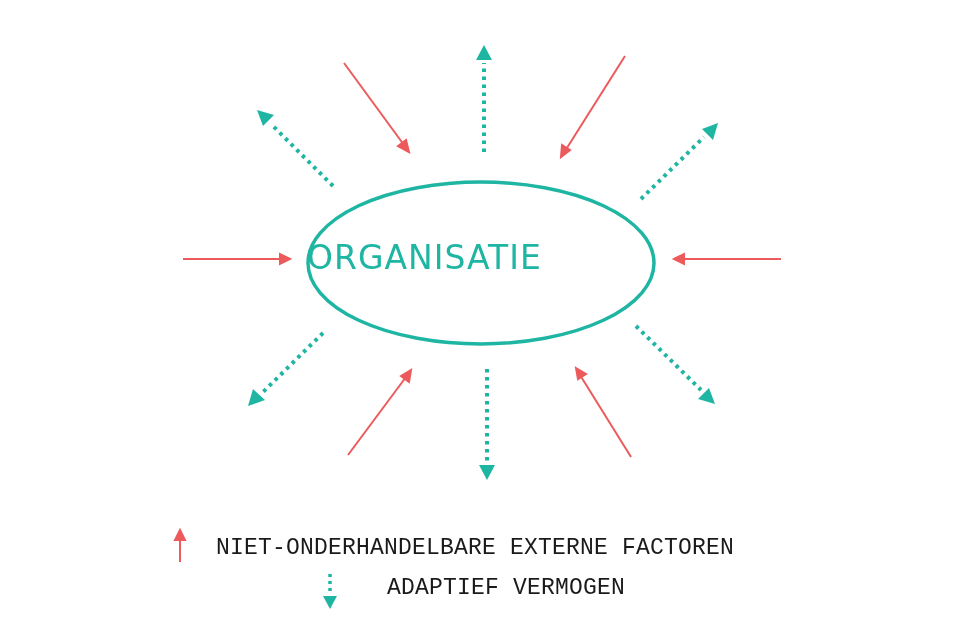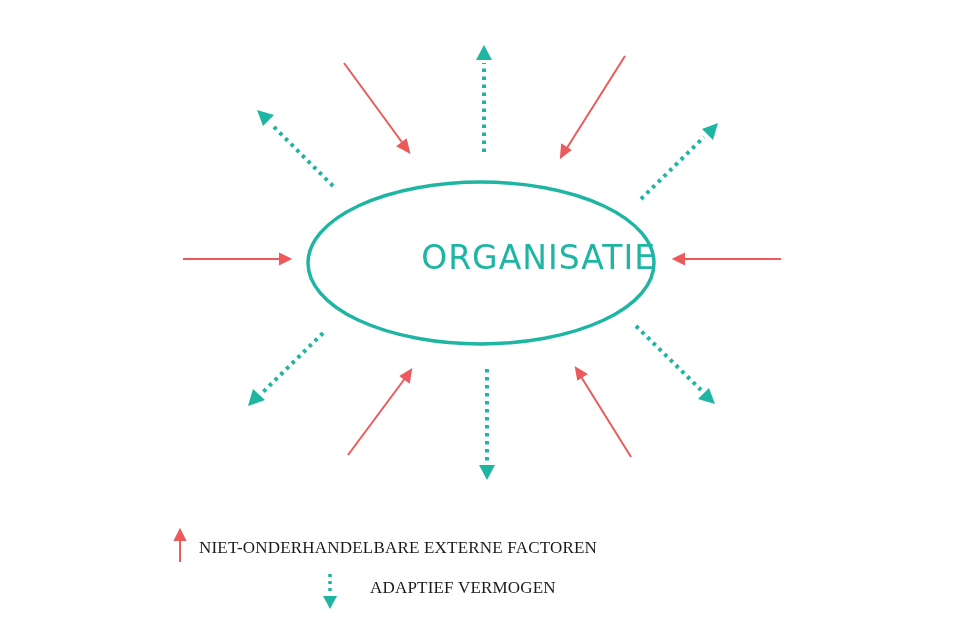--- a/index.html
+++ b/index.html
@@ -1,25 +1,25 @@
 <!DOCTYPE html>
 <html><head>
   <meta charset="utf-8">
   <style>
     html, body { margin: 0; padding: 0; background: #ffffff; }
     body { width: 980px; height: 632px; position: relative; overflow: hidden; font-family: "DejaVu Sans", sans-serif; }
     svg.diagram { position: absolute; left: 0; top: 0; }
     .center-label {
-      position: absolute; left: 307px; top: 238px; width: 349px; text-align: right;
+      position: absolute; left: 307px; top: 238px; width: 349px; text-align: left;
       font-family: "DejaVu Sans", sans-serif; font-size: 33px; letter-spacing: 1px;
       color: #1fb5a3; line-height: 40px;
     }
     .legend-text {
-      position: absolute; font-family: Liberation Serif, serif; color: #1a1a1a;
-      font-size: 17px; line-height: 26px; white-space: nowrap; letter-spacing: 0.2px;
+      position: absolute; font-family: Liberation Mono, monospace; color: #1a1a1a;
+      font-size: 23px; line-height: 26px; white-space: nowrap; letter-spacing: 0.2px; margin-left: 17px;
     }
     #legend-1-text { left: 199px; top: 535px; }
     #legend-2-text { left: 370px; top: 575px; }
   </style>
 </head>
 <body>
 
 <svg class="diagram" width="980" height="632" viewBox="0 0 980 632" xmlns="http://www.w3.org/2000/svg">
   <defs>
     <marker id="redHead" viewBox="0 0 10 10" refX="9" refY="5" markerWidth="5" markerHeight="5" orient="auto-start-reverse" markerUnits="userSpaceOnUse">

